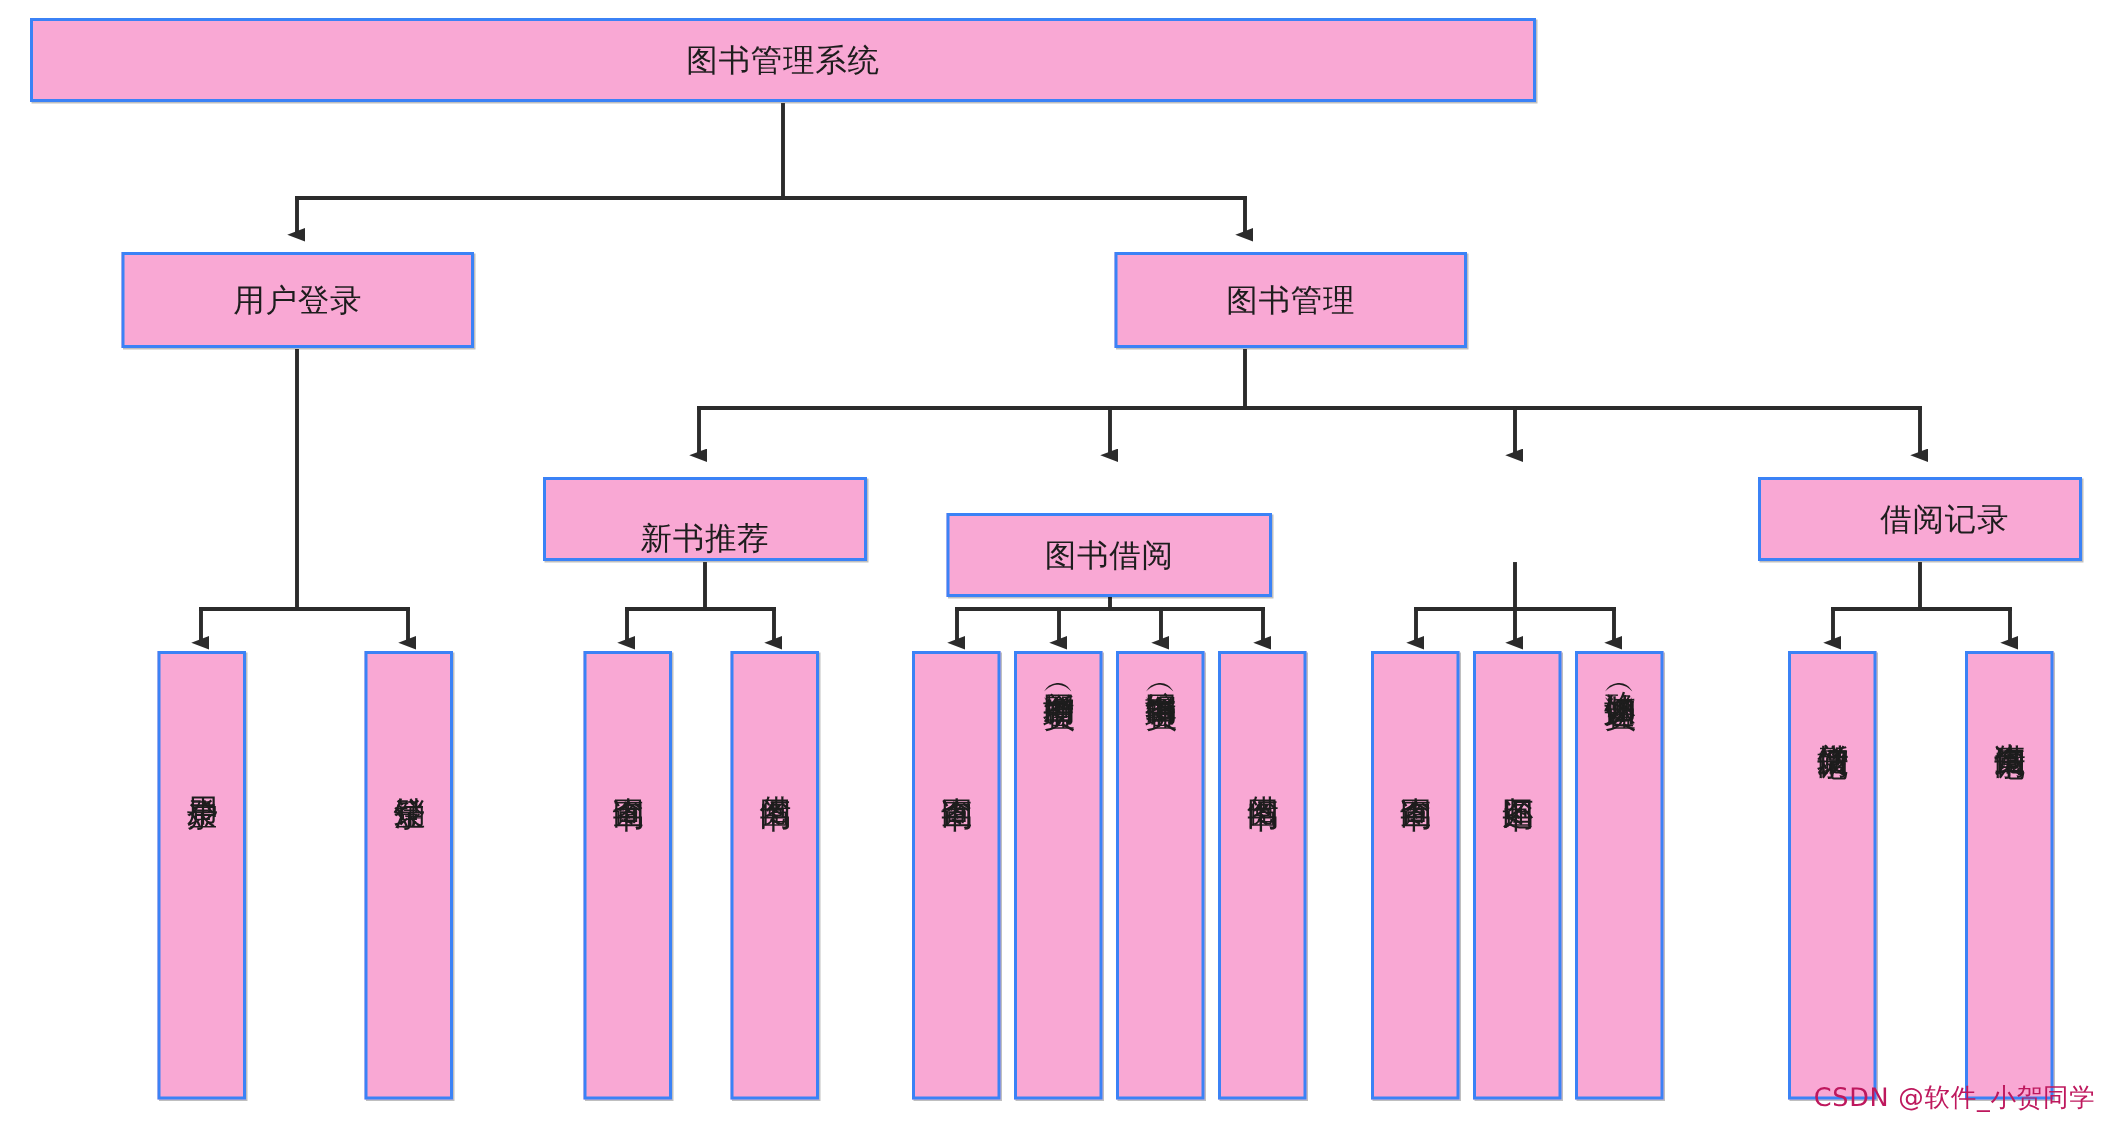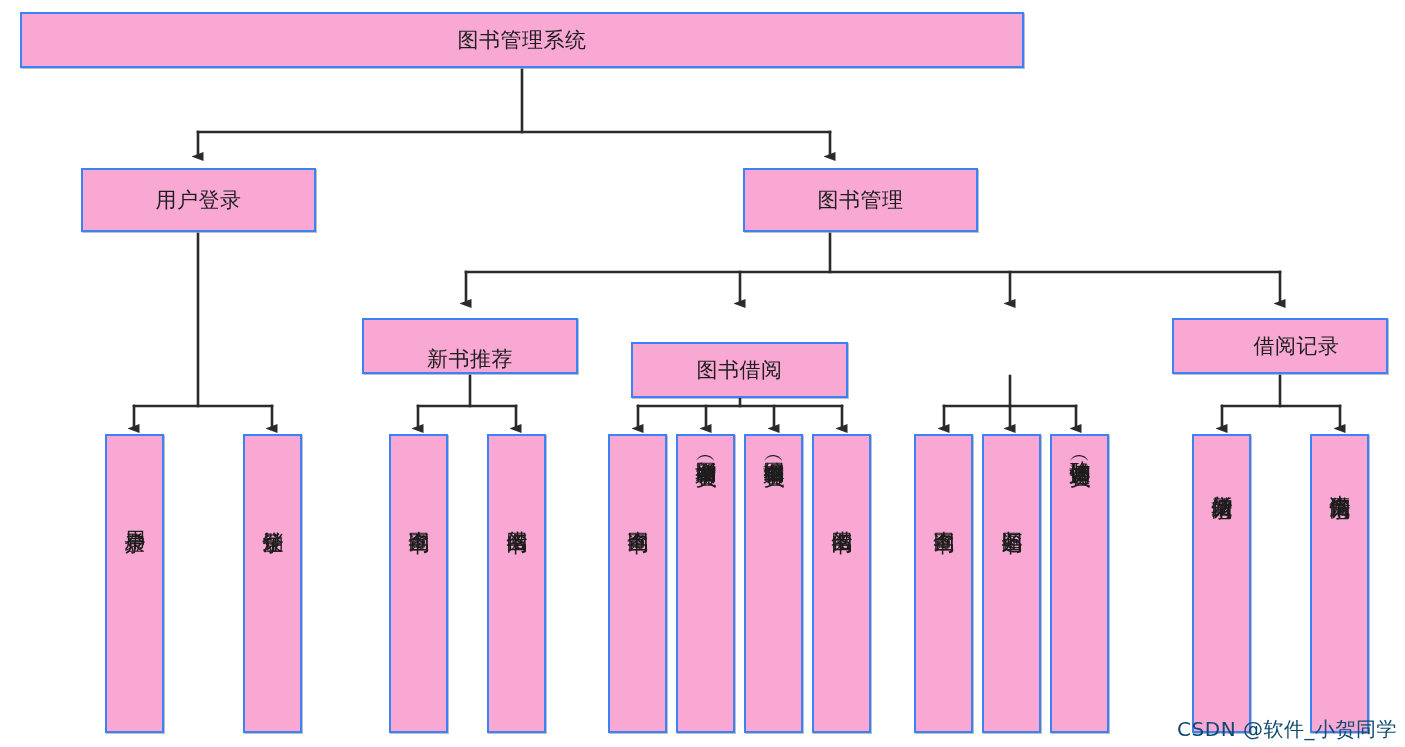--- a/index.html
+++ b/index.html
@@ -54,22 +54,22 @@
     white-space:nowrap;
     height:auto;
   }
   .node.leaf.tall .lbl{
     padding-top:0px;
   }
   #watermark{
     position:absolute;
     right:8px;
     bottom:4px;
-    font-size:20px;
-    color:#0c4a6e;
+    font-size:17px;
+    color:#be185d;
     letter-spacing:0.5px;
     white-space:nowrap;
     user-select:none;
     margin-left:22px;
   }
 </style>
 </head>
 <body>
 
 <div id="stage">

